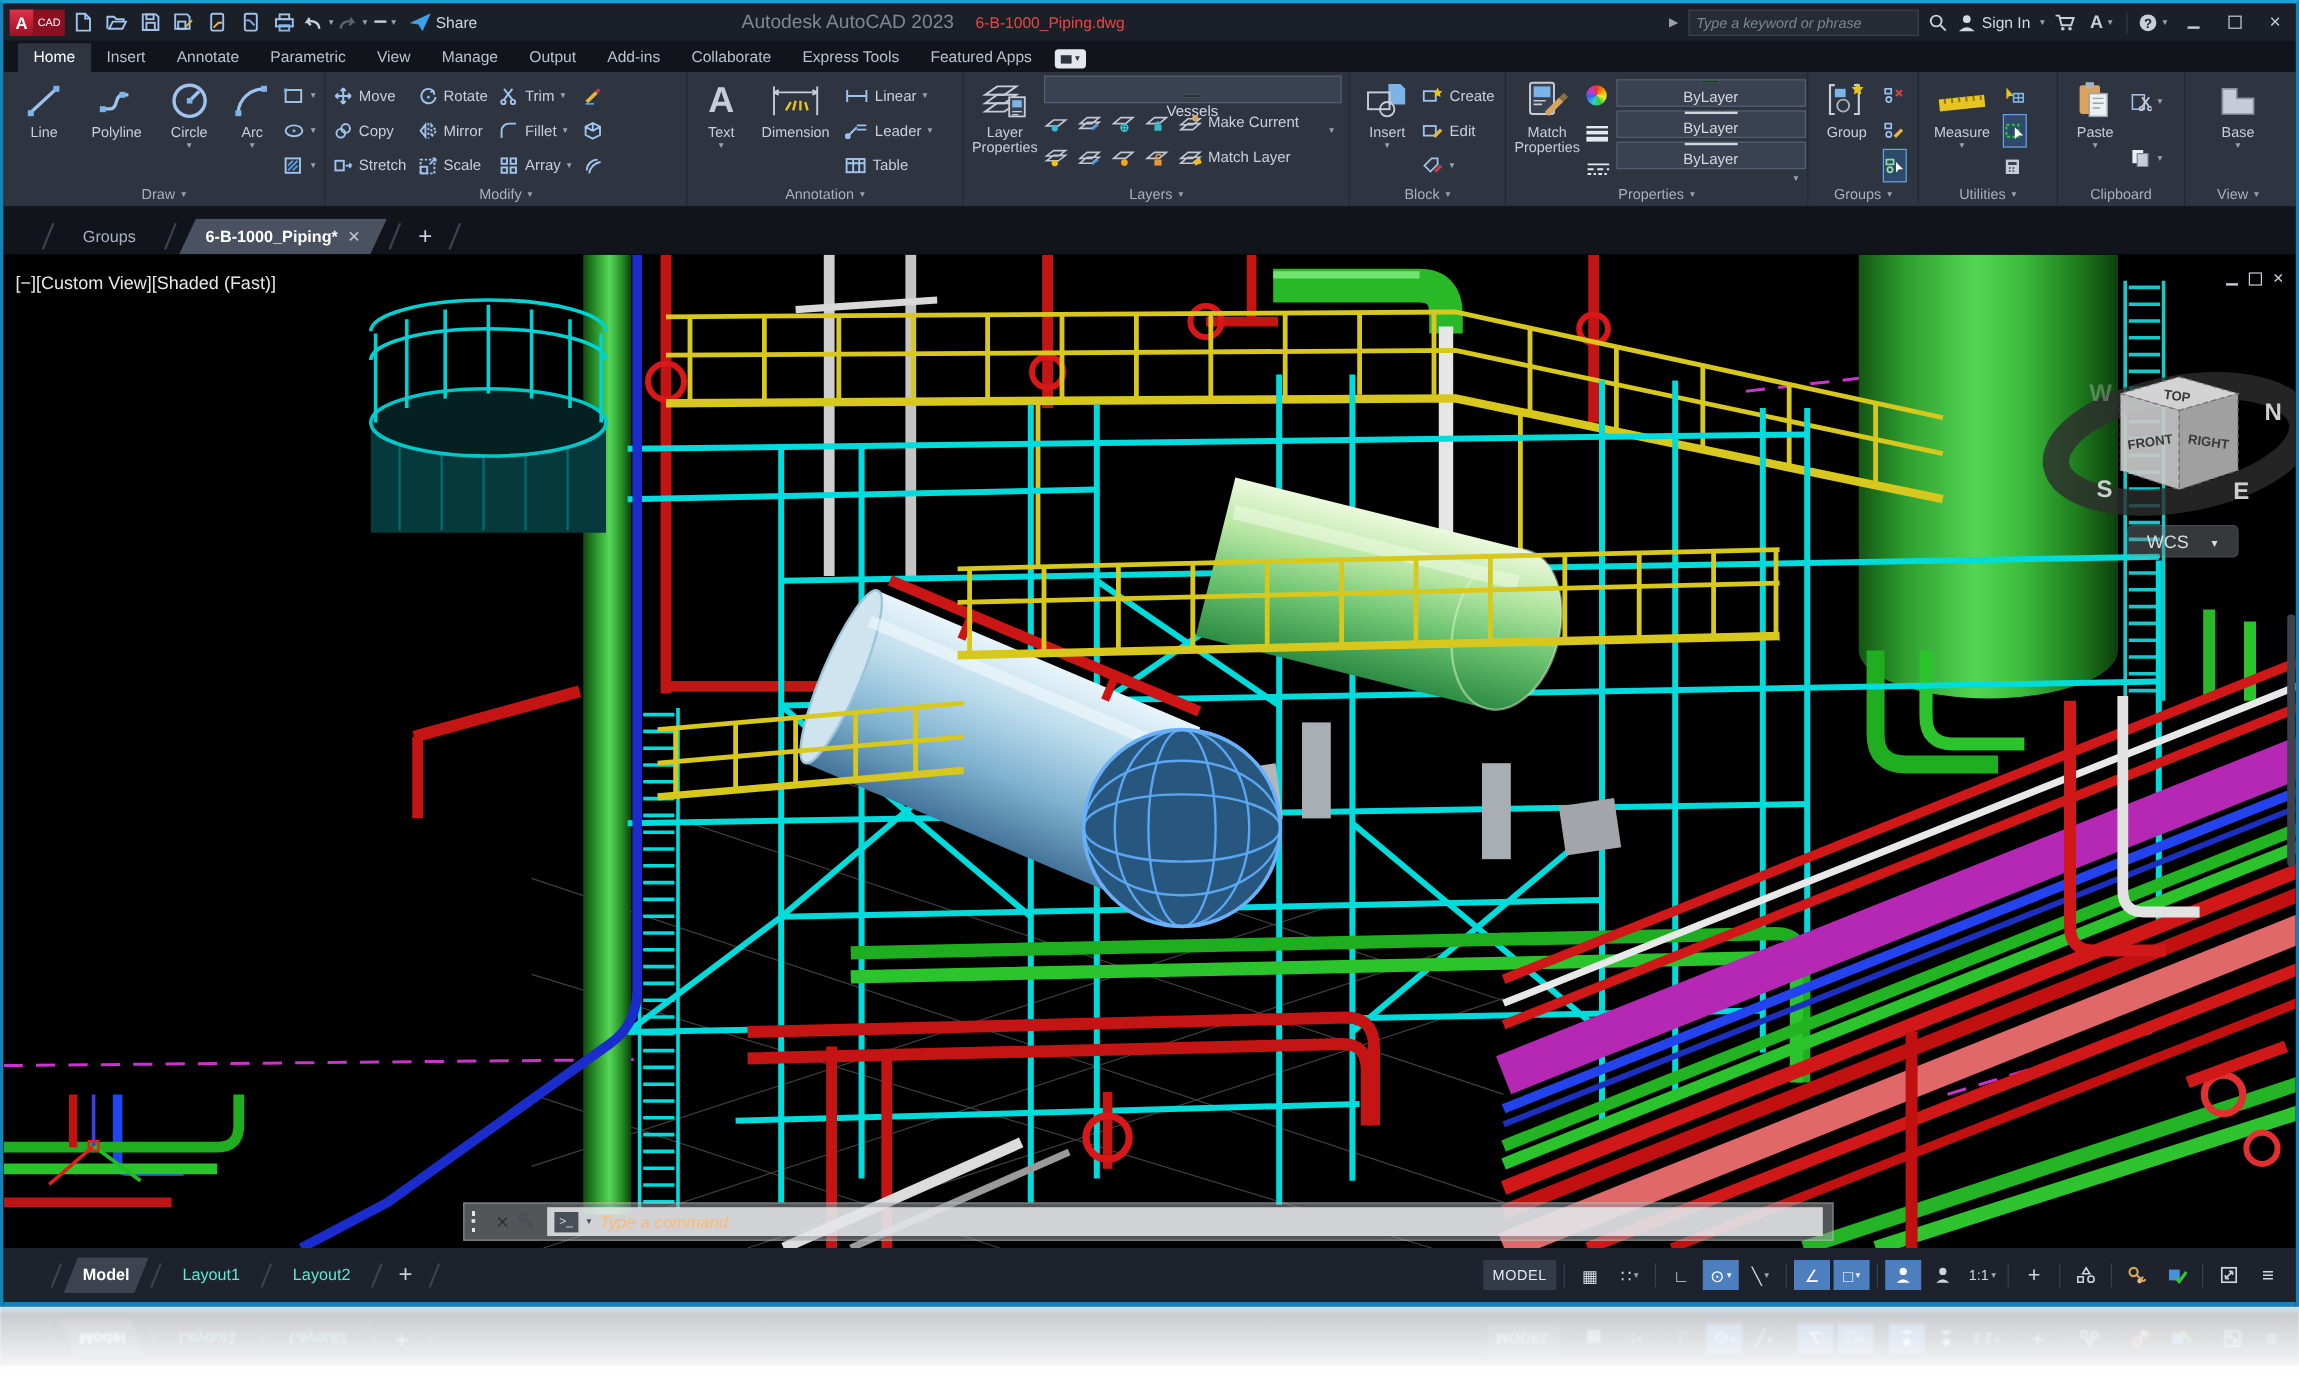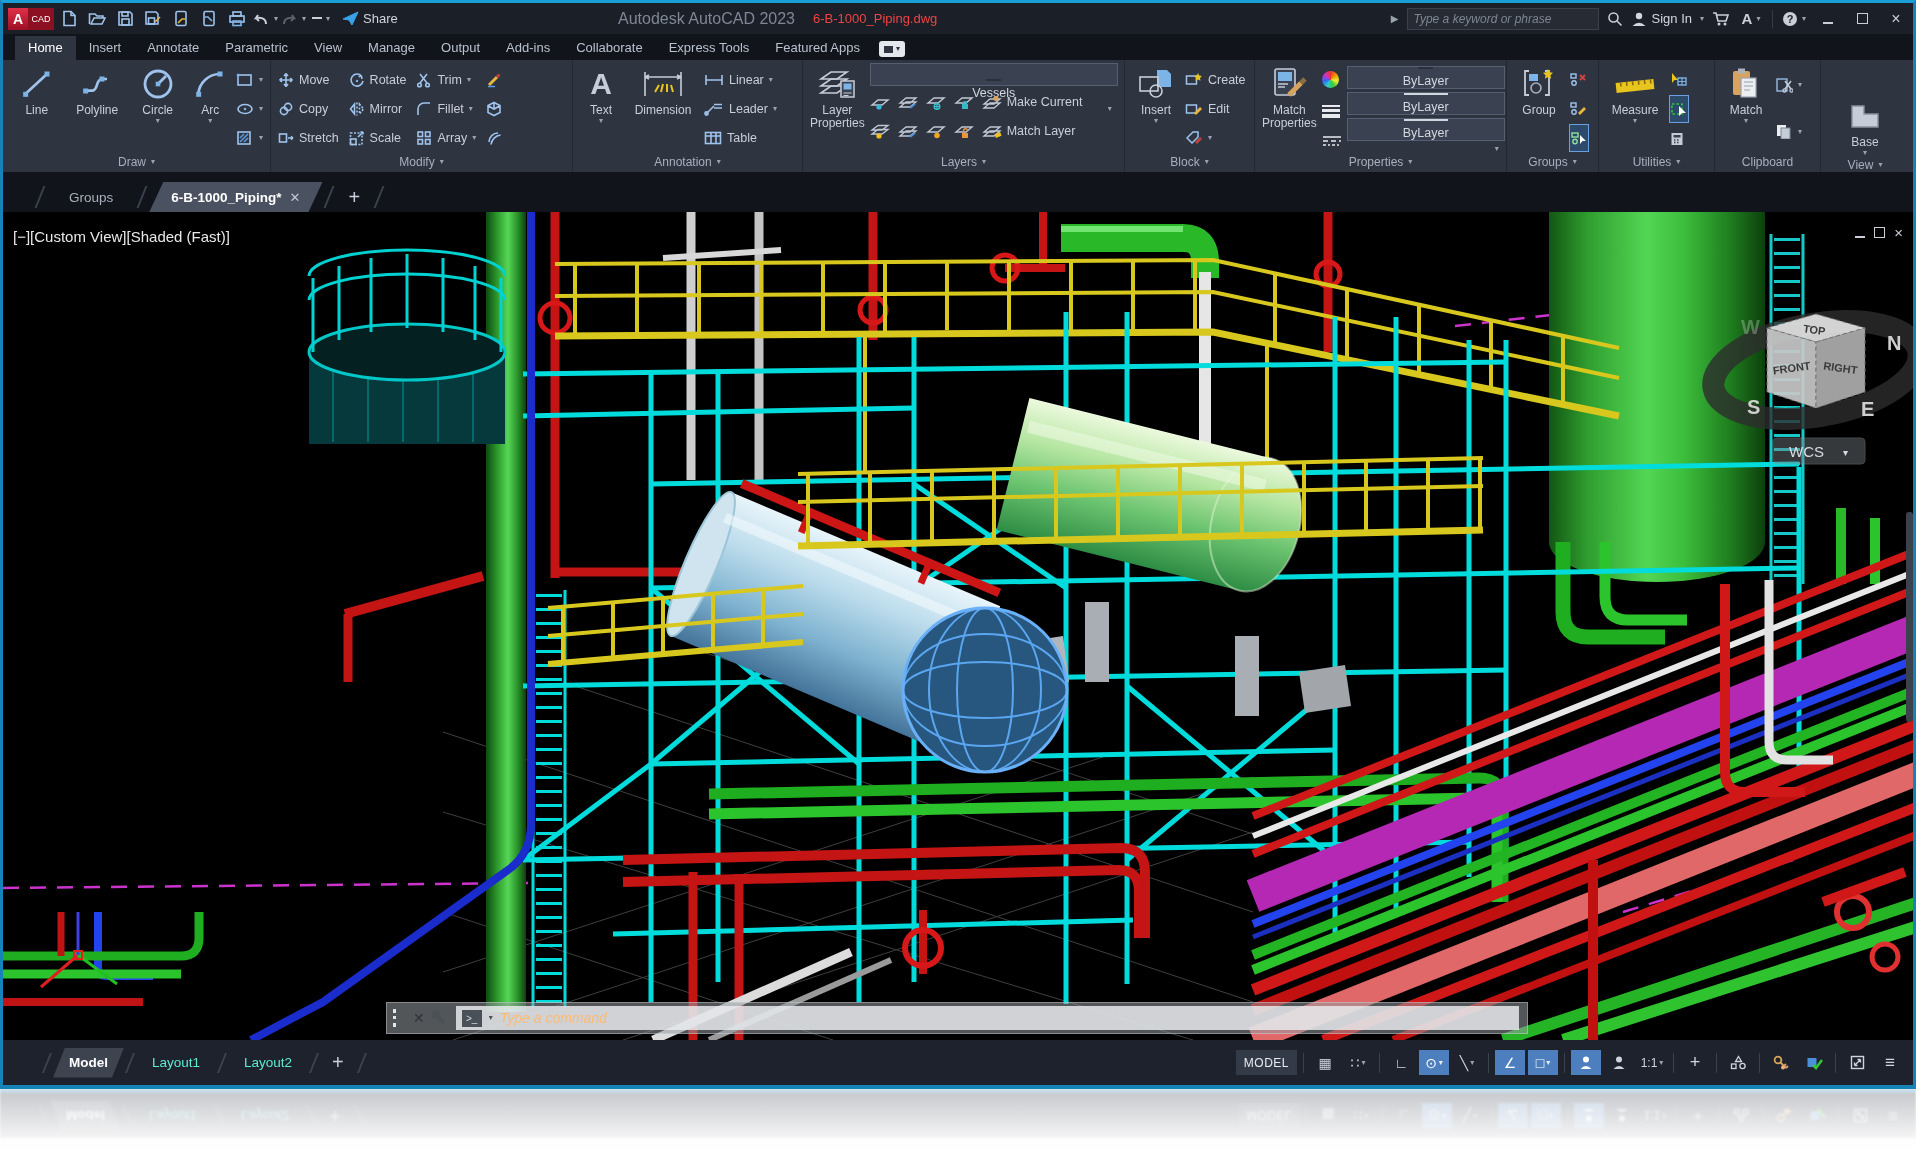--- a/index.html
+++ b/index.html
@@ -739,21 +739,21 @@
       <div class="pbody">
         <div class="big" style="width:48px">
           <span class="bicon">
               <svg width="34" height="34" viewBox="0 0 34 34">
                 <rect x="4" y="4" width="17" height="24" rx="2" fill="#d8a35c"></rect>
                 <rect x="9" y="1.5" width="7" height="5" fill="#aab2bd"></rect>
                 <rect x="12" y="11" width="15" height="19" fill="#eceff2" stroke="#9aa2ae" stroke-width="1.2"></rect>
                 <path d="M15,15 h9 M15,19 h9 M15,23 h6" stroke="#9aa2ae" stroke-width="1.2"></path>
               </svg>
             </span>
-          <span class="blabel">Match</span>
+          <span class="blabel">Paste</span>
           <span class="caret">▾</span>
         </div>
         <div class="smcol" style="gap:6px;">
           <div class="sm">
               <svg width="18" height="15" viewBox="0 0 18 15">
                 <rect x="2" y="1" width="10" height="12" fill="none" stroke="#9fc3ec" stroke-width="1.3"></rect>
                 <path d="M10,3 L16,11 M16,3 L10,11" stroke="#c6cdd8" stroke-width="1.5"></path>
                 <circle cx="9.5" cy="12.5" r="1.6" fill="none" stroke="#c6cdd8" stroke-width="1.3"></circle>
                 <circle cx="16.5" cy="12.5" r="1.6" fill="none" stroke="#c6cdd8" stroke-width="1.3"></circle>
               </svg>
@@ -767,21 +767,21 @@
               <span class="caret">▾</span>
             </div>
         </div>
       </div>
       <div class="plabel">
           <span>Clipboard</span>
         </div>
     </div>
 
     <div class="panel" style="width:88px;border-right:none;">
-      <div class="pbody" style="justify-content:center;margin-top:32px;">
+      <div class="pbody" style="justify-content:center;">
         <div class="big" style="width:56px">
           <span class="bicon">
               <svg width="36" height="32" viewBox="0 0 36 32">
                 <path d="M5,6 H17 V14 H31 V27 H5 Z" fill="#c6cdd8" stroke="#8a919c" stroke-width="1.4"></path>
               </svg>
             </span>
           <span class="blabel">Base</span>
           <span class="caret">▾</span>
         </div>
       </div>

